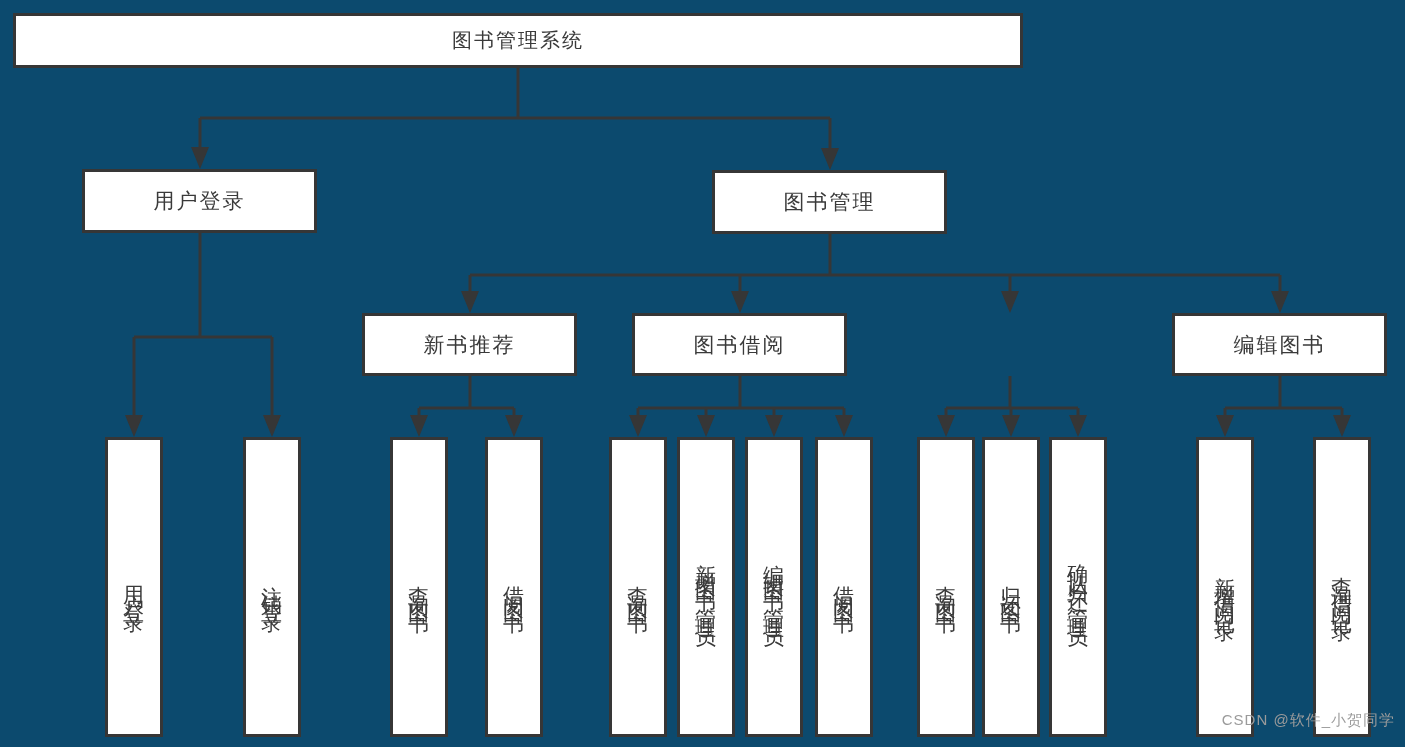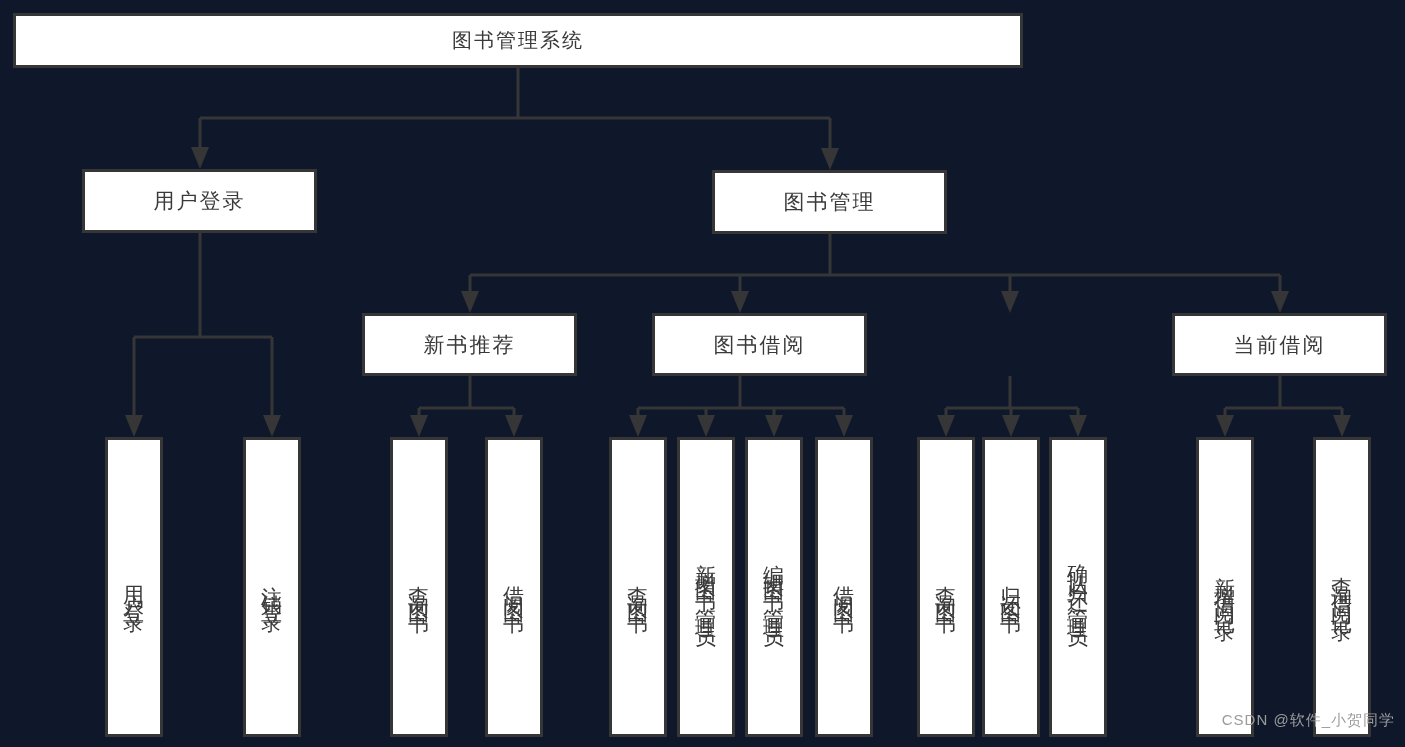--- a/index.html
+++ b/index.html
@@ -1,20 +1,20 @@
 <!DOCTYPE html>
 <html><head>
 <meta charset="utf-8">
 <style>
   html, body { margin: 0; padding: 0; background: #ffffff; }
   .stage {
     position: relative;
     width: 1405px;
     height: 747px;
-    background: #0f172a;
+    background: #0c4a6e;
     font-family: "Liberation Sans", "DejaVu Sans", sans-serif;
     color: #333333;
     overflow: hidden;
   }
   .connectors {
     position: absolute;
     left: 0; top: 0;
     width: 1405px; height: 747px;
   }
   .node {
@@ -129,22 +129,22 @@
       <polygon points="1342,437 1333,415 1351,415"></polygon>
     </g>
   </svg>
 
   <div class="node root">图书管理系统</div>
 
   <div class="node lvl2" style="left:82px;">用户登录</div>
   <div class="node lvl3" style="left:362px;">新书推荐</div>
 
   <div class="node lvl2" style="left:712px; top:170px;">图书管理</div>
-  <div class="node lvl3" style="left:632px;margin-left:20px;">图书借阅</div>
-  <div class="node lvl3" style="left:1172px;">当前借阅</div>
+  <div class="node lvl3" style="left:632px;">图书借阅</div>
+  <div class="node lvl3" style="left:1172px;">编辑图书</div>
 
   <div class="node leaf" style="left:105px;">
     <span class="vtext">用户登录</span>
   </div>
   <div class="node leaf" style="left:243px;">
     <span class="vtext">注销登录</span>
   </div>
 
   <div class="node leaf" style="left:390px;">
     <span class="vtext">查询图书</span>

